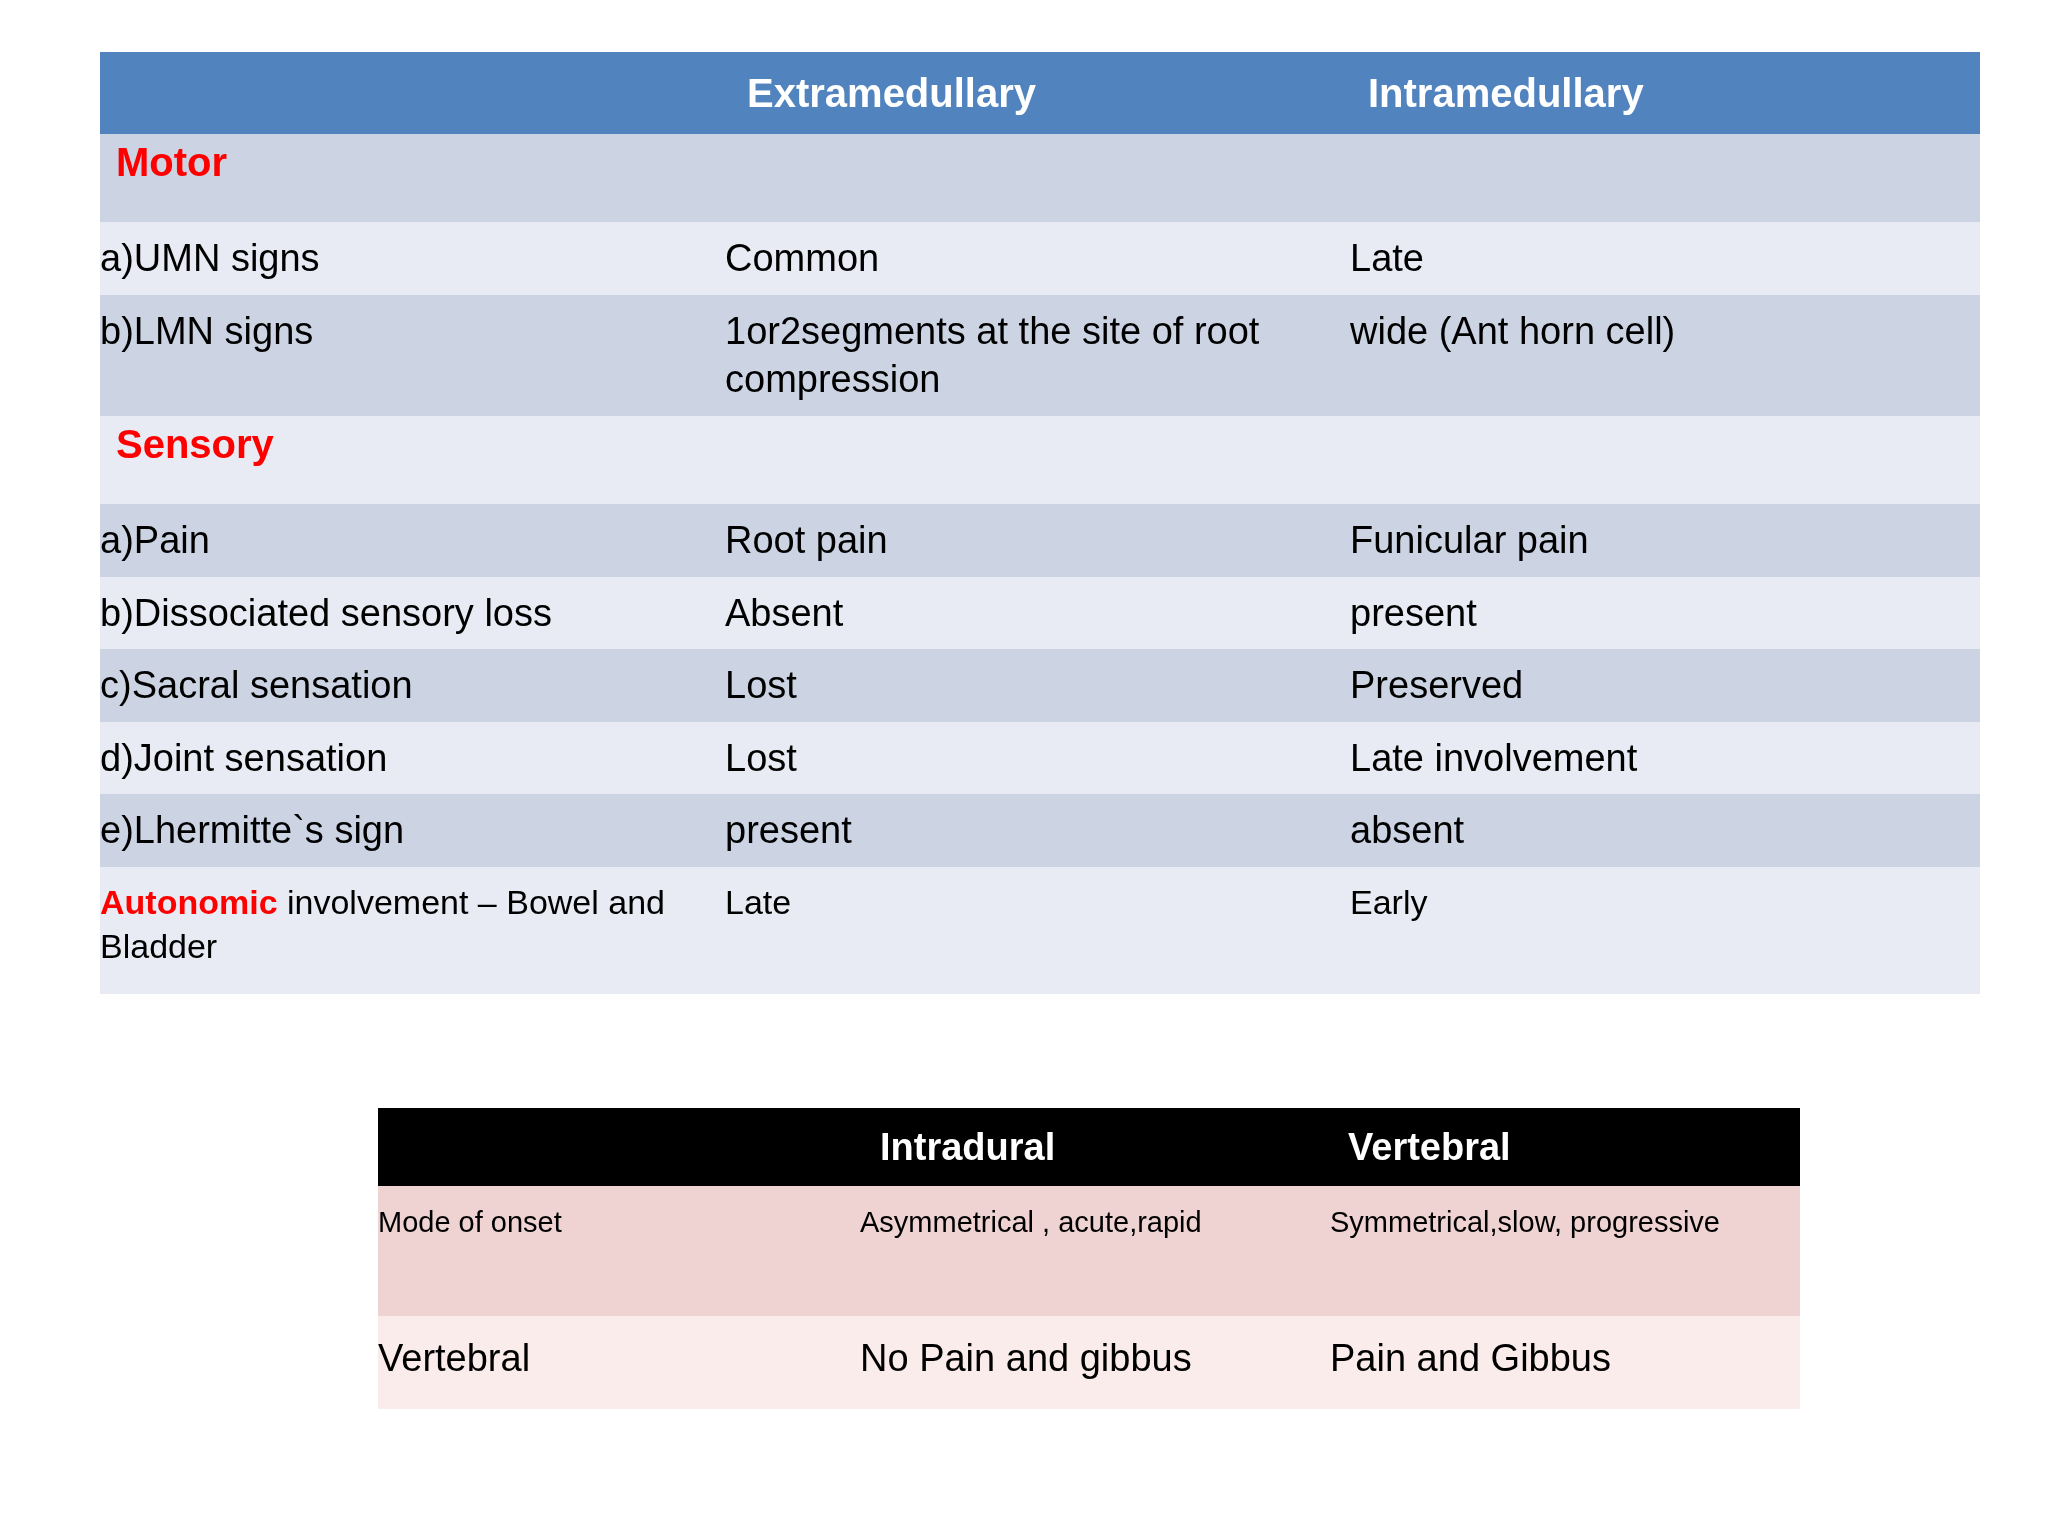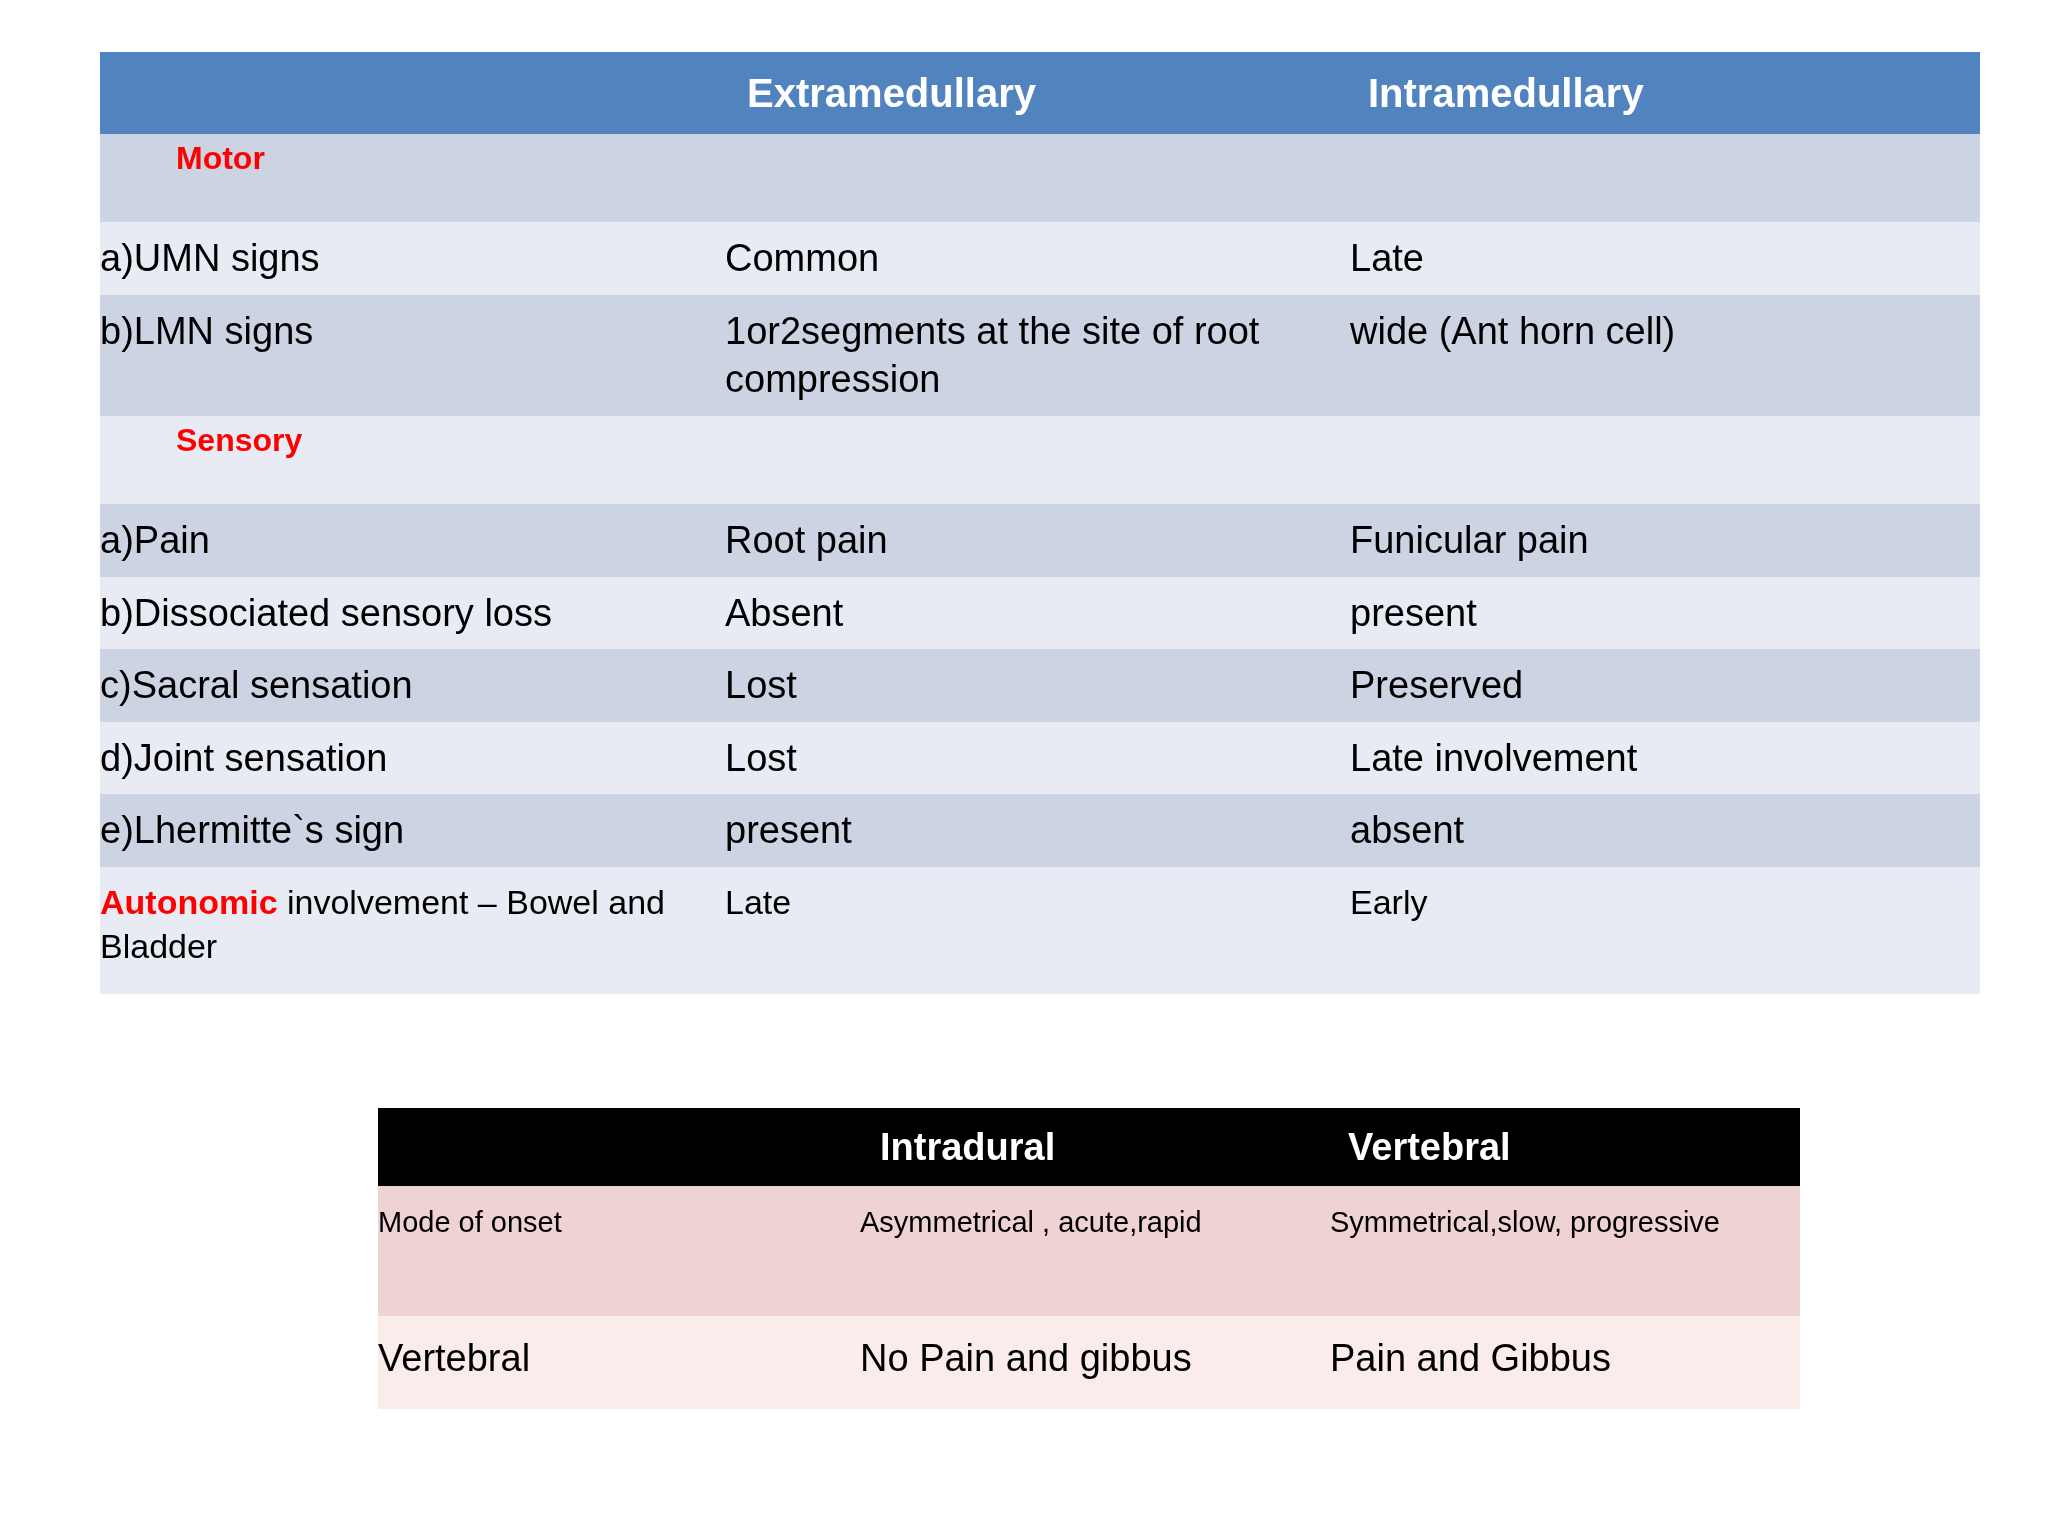--- a/index.html
+++ b/index.html
@@ -55,26 +55,25 @@
   .thead-row th.h-mid { padding-left: 22px; }
   .thead-row th.h-last { padding-left: 18px; }
 
   .sect-row td {
     background: #ccd4e4;
     height: 72px;
     padding: 6px 0 10px 0;
   }
   .sect-row.alt td { background: #e8ebf3; }
   .sect-label {
-    font-size: 32px;
+    font-size: 40px;
     font-weight: bold;
     color: #ff0000;
-    padding-left: 44px;
+    padding-left: 16px;
     display: block;
-    margin-left: 32px;
   }
 
   .drow td {
     font-size: 38px;
     line-height: 1.28;
     padding-top: 12px;
     padding-bottom: 12px;
   }
   .drow.bg-light td { background: #e8ebf3; }
   .drow.bg-dark td  { background: #ccd4e4; }

